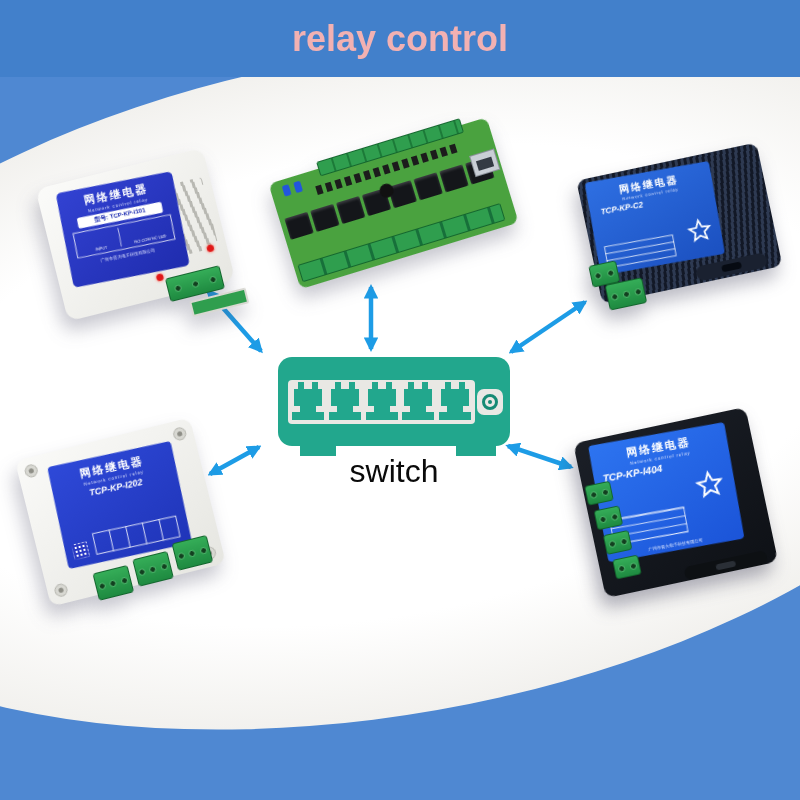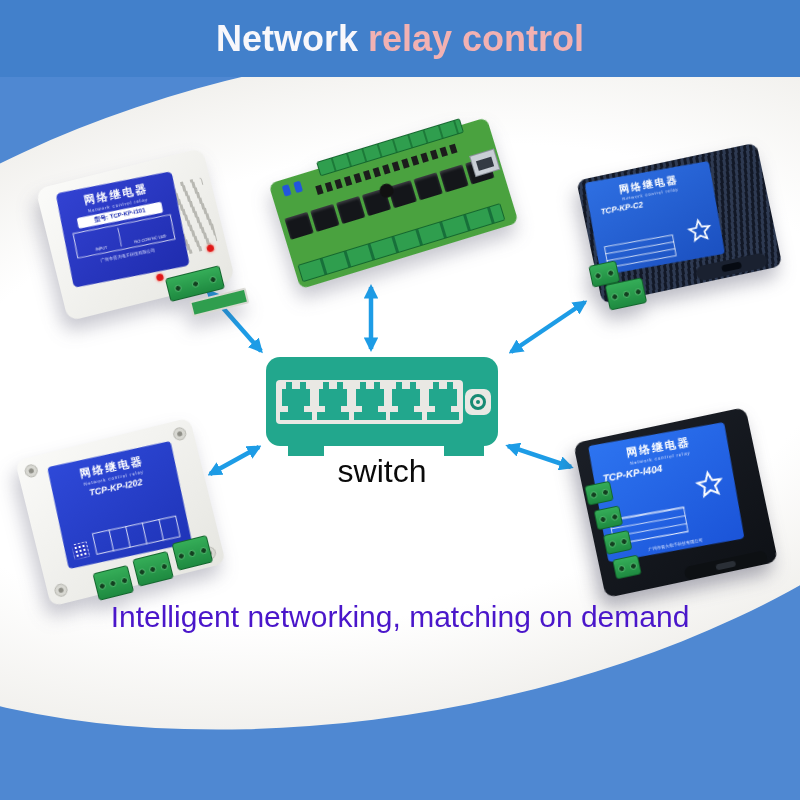--- a/index.html
+++ b/index.html
@@ -23,21 +23,21 @@
   .banner-bottom{position:absolute;left:0;top:712px;width:800px;height:88px;background:var(--banner-blue);
     z-index:6;display:flex;align-items:center;justify-content:center;}
   .banner-bottom .ft{color:#ffffff;font-size:32px;font-weight:bold;letter-spacing:-0.5px;}
 
   .caption{position:absolute;left:0;top:600px;width:800px;text-align:center;z-index:5;
     color:var(--purple);font-size:30px;}
 
   svg.arrows{position:absolute;left:0;top:0;z-index:2;}
 
   
-  .switch-wrap{position:absolute;left:266px;top:357px;z-index:3;}
+  .switch-wrap{position:absolute;left:278px;top:357px;z-index:3;}
   .switch-body{position:relative;width:232px;height:89px;background:var(--green);border-radius:14px;}
   .port-panel{position:absolute;left:10px;top:23px;width:187px;height:44px;background:#e9e8e4;border-radius:4px;
     display:flex;align-items:flex-start;justify-content:space-between;padding:2px 4px;}
   .port{position:relative;width:32px;height:40px;}
   .port div{position:absolute;background:var(--green);}
   .clip-l{left:6px;top:0;width:6px;height:7px;}
   .clip-r{left:20px;top:0;width:6px;height:7px;}
   .pbody{left:2px;top:7px;width:28px;height:17px;}
   .pstem{left:8px;top:24px;width:16px;height:6px;}
   .pbase{left:0;top:30px;width:32px;height:8px;}
@@ -364,20 +364,18 @@
       <div class="term br-ta bt4">
           <div class="tdot"></div>
           <div class="tdot"></div>
         </div>
       <div class="br-flange">
           <div class="br-hole"></div>
         </div>
     </div>
   </div>
 
-  <div class="caption">Intelligent networking, matching on demand</div>
 
   <div class="banner-top">
-    <span class="t1">Network </span>
       <span class="t2">relay control</span>
   </div>
 
 </div>
 
 </body></html>

